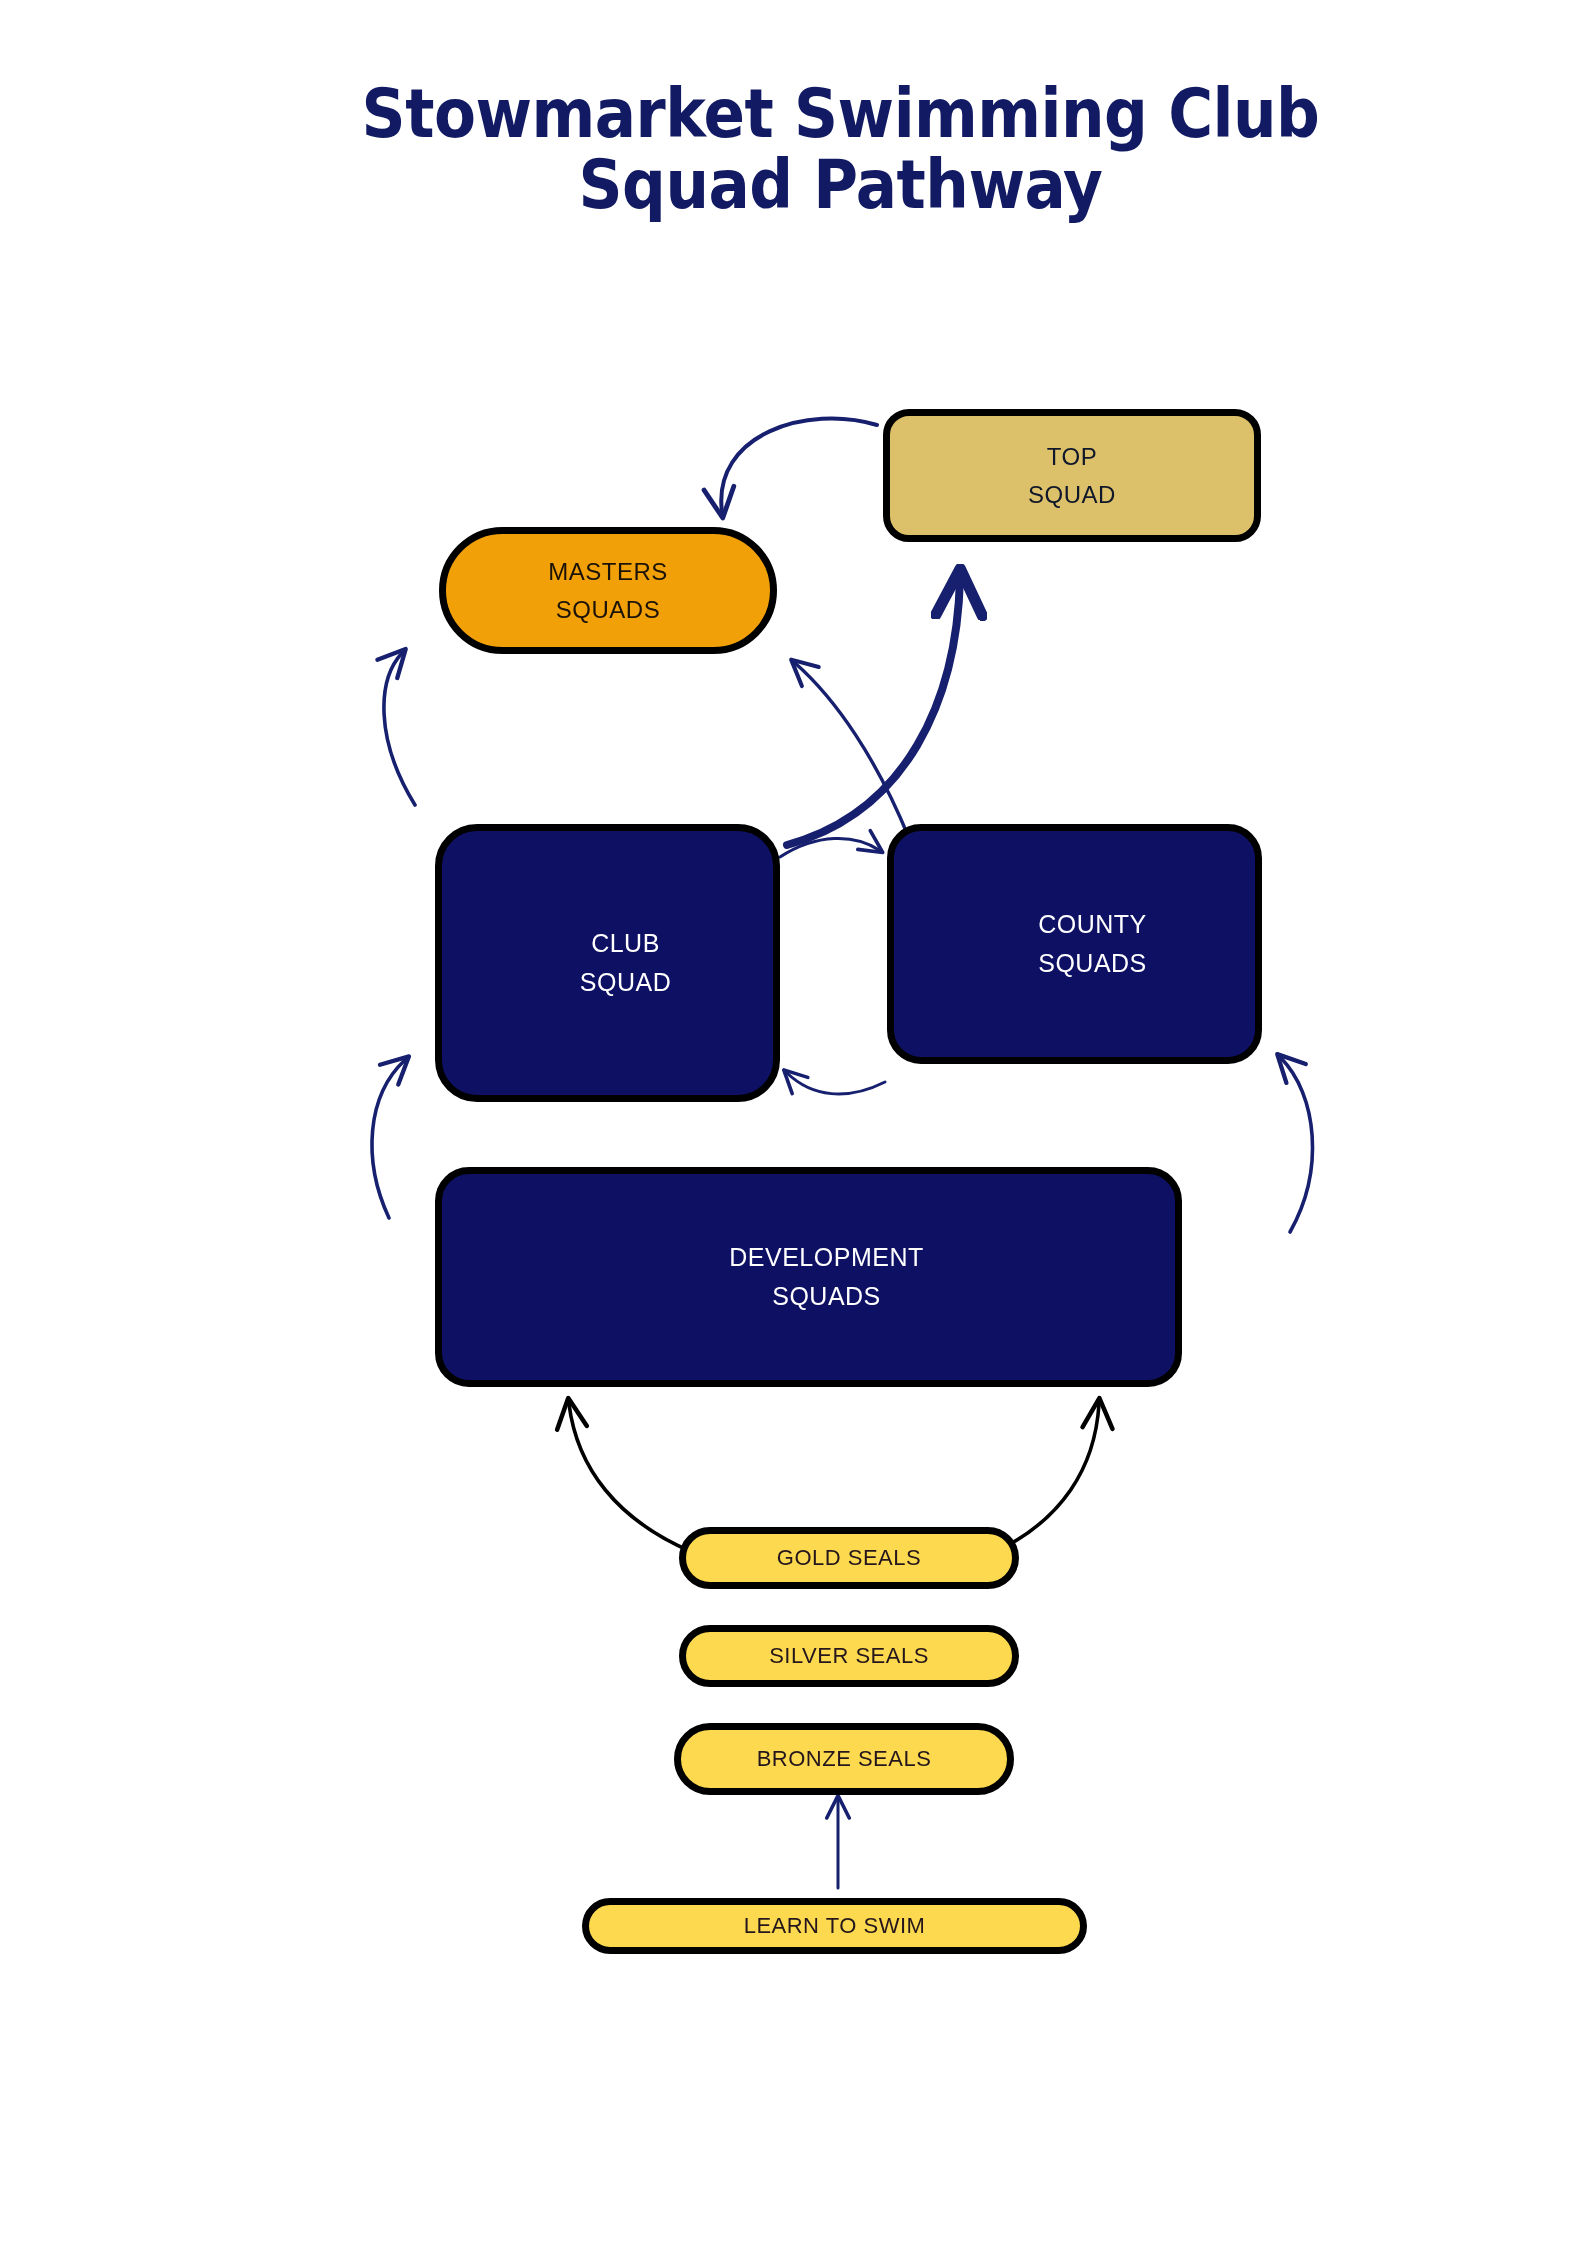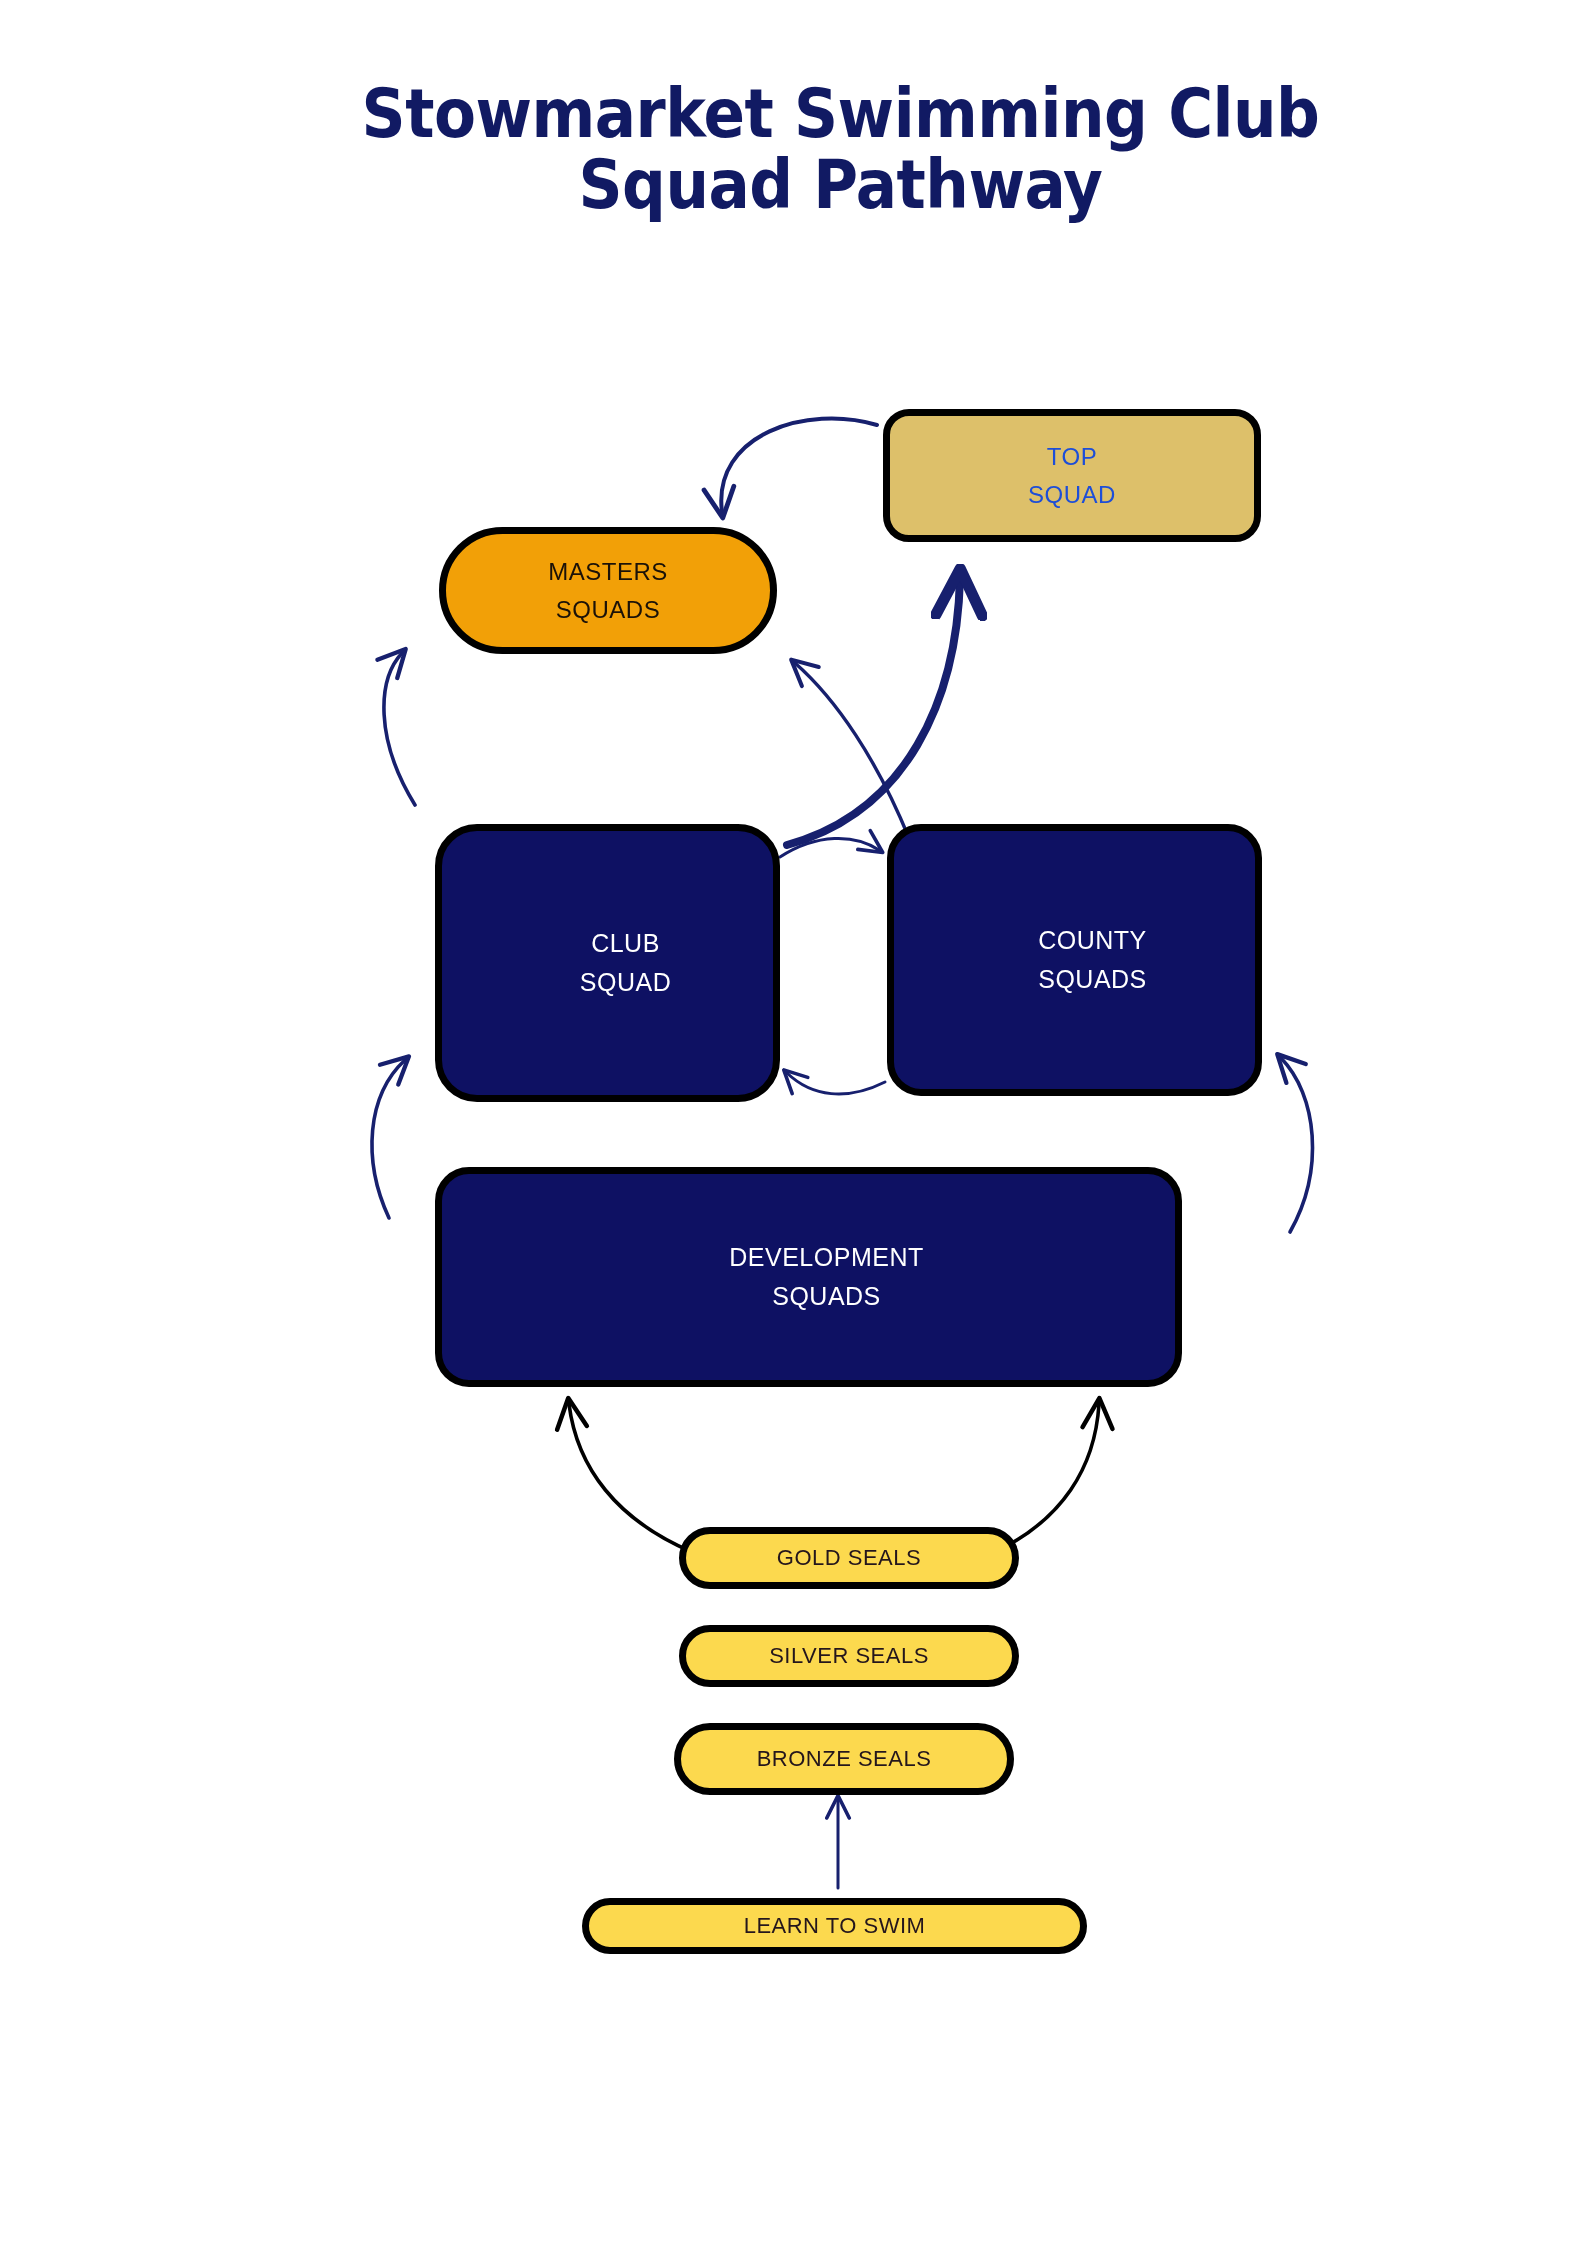--- a/index.html
+++ b/index.html
@@ -44,39 +44,39 @@
     text-align: center;
     border: 7px solid #000000;
     font-family: "Liberation Sans", sans-serif;
     letter-spacing: 0.5px;
     line-height: 1.55;
     z-index: 5;
   }
   .node .lbl { display: block; }
 
   .node-navy  { background: #0e1163; color: #ffffff; padding-left: 36px; }
-  .node-khaki { background: #ddc06a; color: #1d4ed8; align-items: center; }
+  .node-khaki { background: #ddc06a; color: #0f172a; align-items: center; }
   .node-orange{ background: #f2a007; color: #1b1208; }
   .node-yellow{ background: #fcd94e; color: #24161c; }
 
   
   #node-top-squad {
     left: 836px; top: 409px; width: 378px; height: 133px;
     border-radius: 26px; font-size: 24px;
   }
   #node-masters {
     left: 392px; top: 527px; width: 338px; height: 127px;
     border-radius: 72px; font-size: 24px;
   }
   #node-club {
     left: 388px; top: 824px; width: 345px; height: 278px;
     border-radius: 42px; font-size: 25px;
   }
   #node-county {
-    left: 840px; top: 824px; width: 375px; height: 272px;
+    left: 840px; top: 824px; width: 375px; height: 240px;
     border-radius: 34px; font-size: 25px;
   }
   #node-development {
     left: 388px; top: 1167px; width: 747px; height: 220px;
     border-radius: 34px; font-size: 25px;
   }
   #node-gold {
     left: 632px; top: 1527px; width: 340px; height: 62px;
     border-radius: 40px; font-size: 22px;
   }

